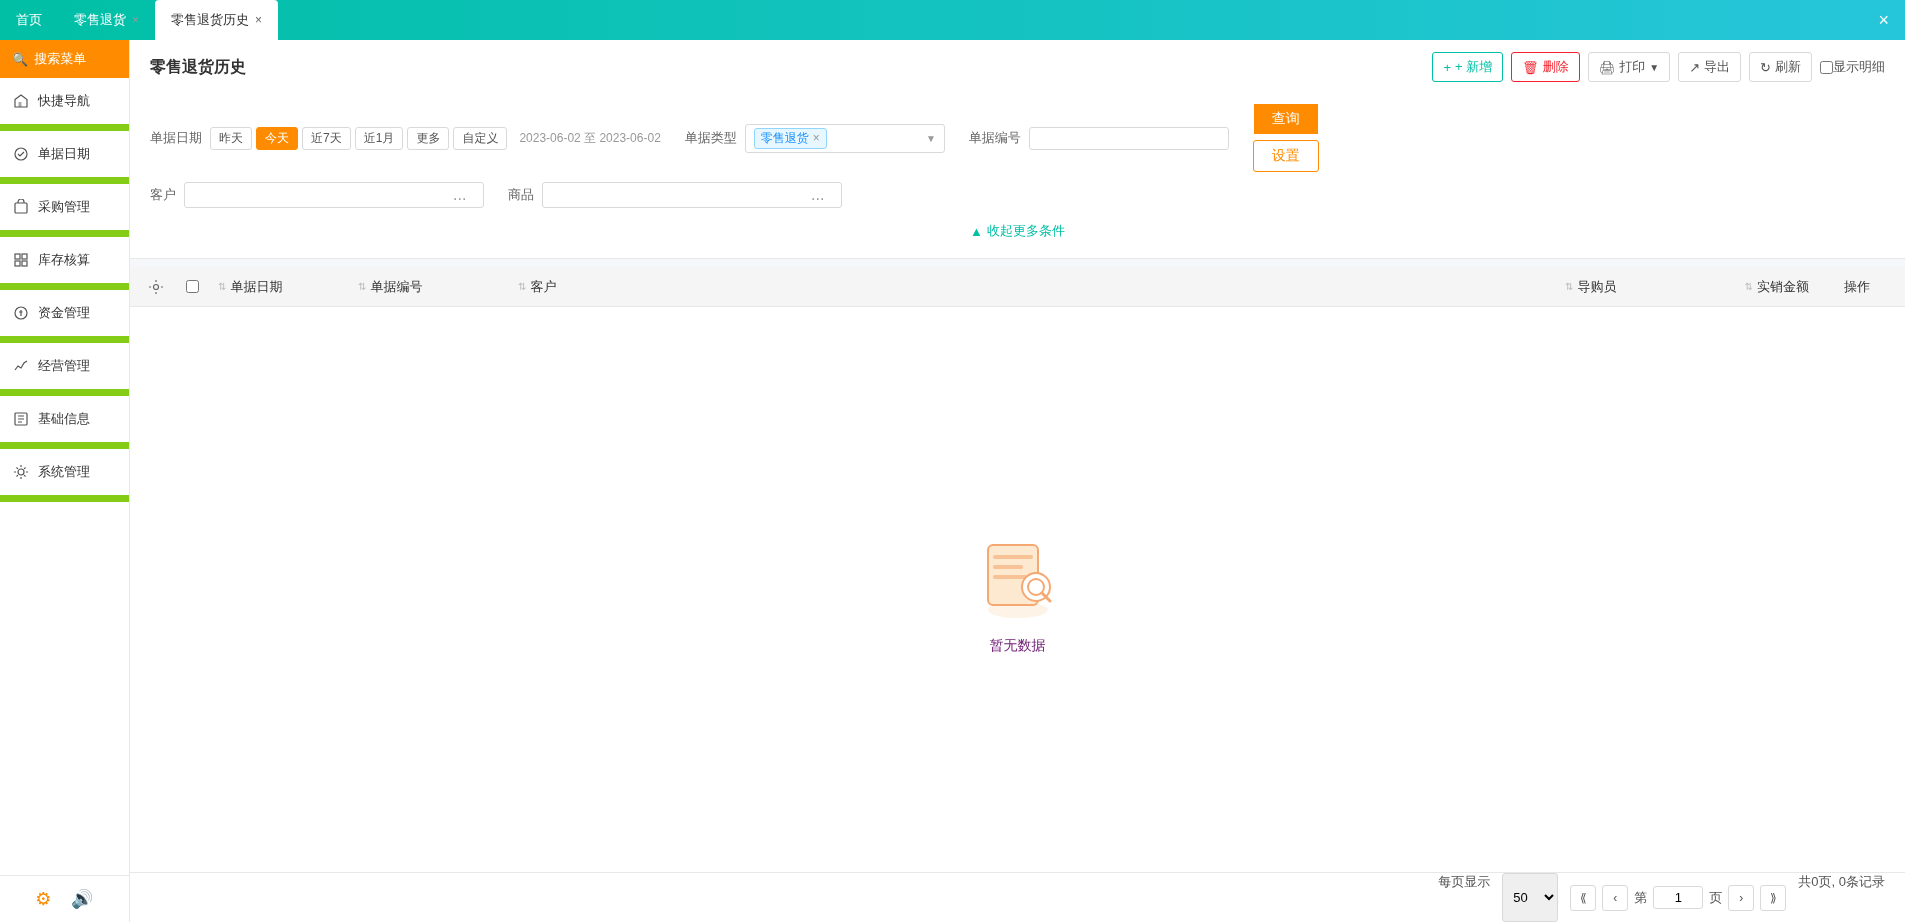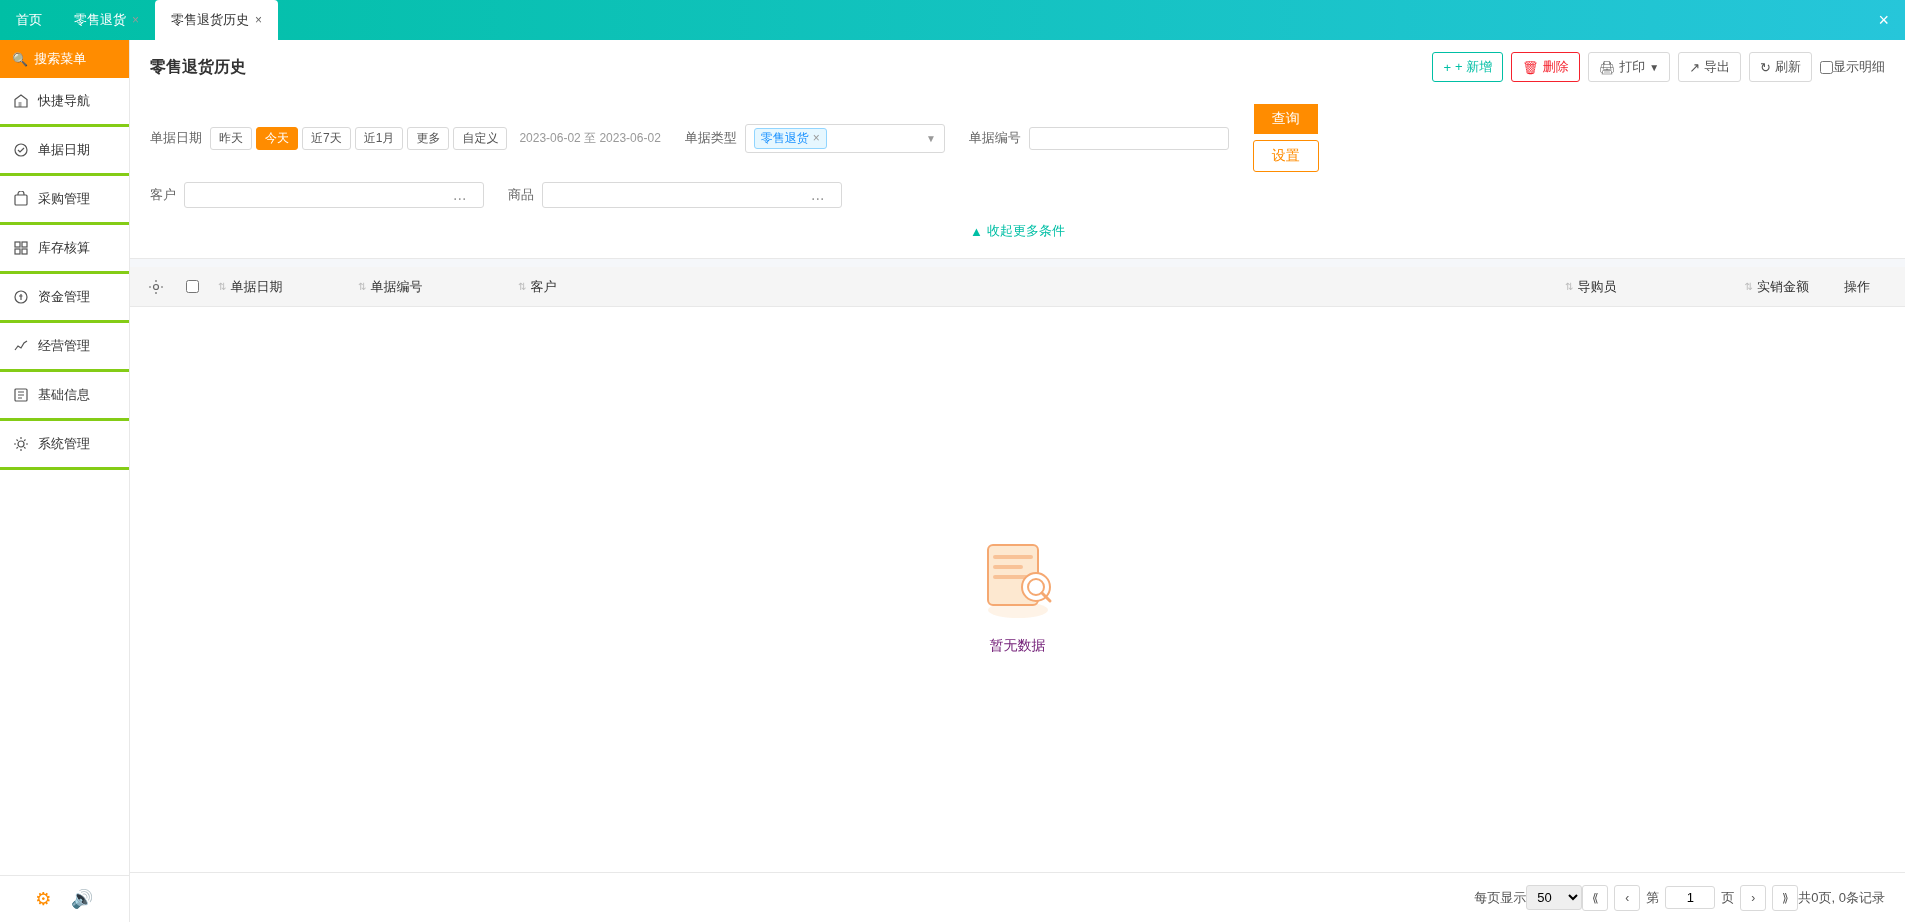--- a/index.html
+++ b/index.html
@@ -79,21 +79,21 @@
       cursor: pointer;
     }
     .sidebar-item {
       padding: 14px 12px;
       display: flex;
       align-items: center;
       gap: 8px;
       font-size: 13px;
       color: #333;
       cursor: pointer;
-      border-bottom: 3px solid #84cc16;
+      border-bottom: 7px solid #84cc16;
     }
     .sidebar-item .icon { width: 18px; height: 18px; display: flex; align-items: center; justify-content: center; }
     .sidebar-footer {
       margin-top: auto;
       display: flex;
       align-items: center;
       justify-content: center;
       gap: 20px;
       padding: 12px;
       border-top: 1px solid #e8e8e8;
@@ -296,23 +296,23 @@
       font-size: 14px;
       color: #701a75;
     }
 
     
     .table-footer {
       height: 50px;
       background: #fff;
       border-top: 1px solid #e8e8e8;
       display: flex;
-      align-items: center;
       justify-content: flex-end;
       padding: 0 20px;
+      gap: 12px;
       font-size: 13px;
       color: #555;
       flex-shrink: 0;
     }
     .page-size-select {
       border: 1px solid #d9d9d9;
       border-radius: 3px;
       padding: 3px 6px;
       font-size: 13px;
       outline: none;

